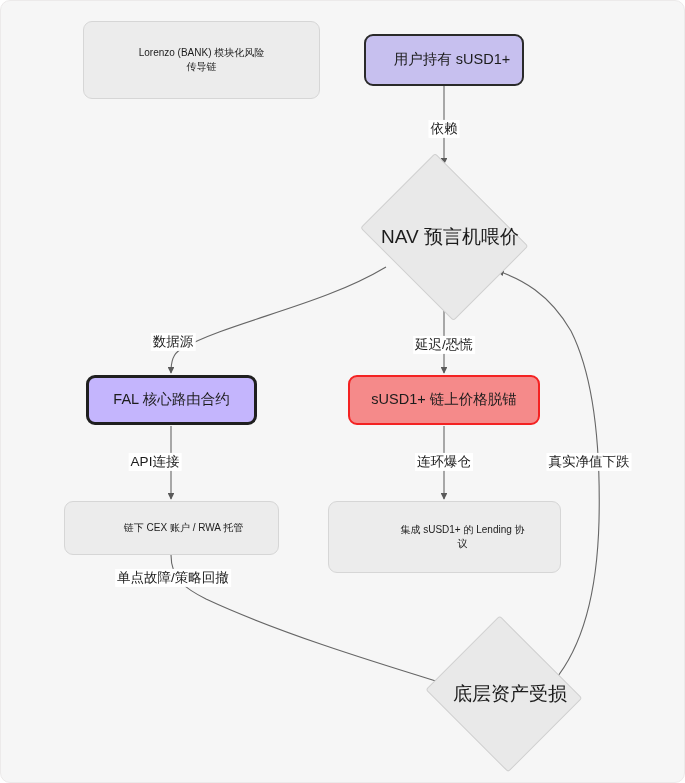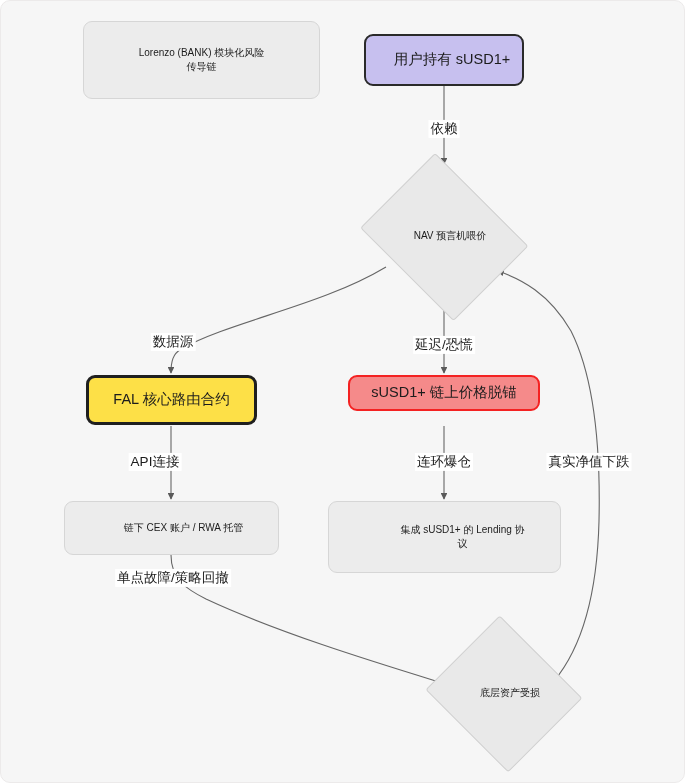--- a/index.html
+++ b/index.html
@@ -52,21 +52,21 @@
     font-size: 10px;
   }
   .rect.accent-purple {
     background: #c7c0ef;
     border: 2px solid #2a2a2a;
     color: #1c1c1c;
     font-size: 14.5px;
     padding-left: 16px;
   }
   .rect.accent-magenta {
-    background: #fde047;
+    background: #c4b5fd;
     border: 3px solid #1f1f1f;
     color: #1c1c1c;
     font-size: 14.5px;
   }
   .rect.accent-red {
     background: #f58a8a;
     border: 2.5px solid #f42222;
     color: #1c1c1c;
     font-size: 14.5px;
   }
@@ -82,21 +82,21 @@
     width: 72%;
     height: 72%;
     transform: translate(-50%, -50%) rotate(45deg);
     background: #e9e9e9;
     border: 1px solid #d0d0d0;
     border-radius: 3px;
   }
   .diamond .node-label {
     position: relative;
     z-index: 2;
-    font-size: 10px;
+    font-size: 19px;
     color: #1c1c1c;
     margin-left: 12px;
   }
   
   .edge-label {
     position: absolute;
     z-index: 4;
     background: #ffffff;
     color: #1c1c1c;
     font-size: 13.5px;
@@ -144,21 +144,21 @@
 
   <div class="node diamond" style="left:353px; top:163px; width:180px; height:145px;">
     <span class="dia-shape"></span>
     <span class="node-label">NAV 预言机喂价</span>
   </div>
 
   <div class="node rect accent-magenta" style="left:85px; top:374px; width:171px; height:50px;">
     <span class="node-label">FAL 核心路由合约</span>
   </div>
 
-  <div class="node rect accent-red" style="left:347px; top:374px; width:192px; height:36px;">
+  <div class="node rect accent-red" style="left:347px; top:374px; width:192px; height:50px;">
     <span class="node-label">sUSD1+ 链上价格脱锚</span>
   </div>
 
   <div class="node rect plain" style="left:63px; top:500px; width:215px; height:54px;padding-left:24px;">
     <span class="node-label">链下 CEX 账户 / RWA 托管</span>
   </div>
 
   <div class="node rect plain" style="left:327px; top:500px; width:233px; height:72px;padding-left:36px;">
     <span class="node-label">集成 sUSD1+ 的 Lending 协
 议</span>

